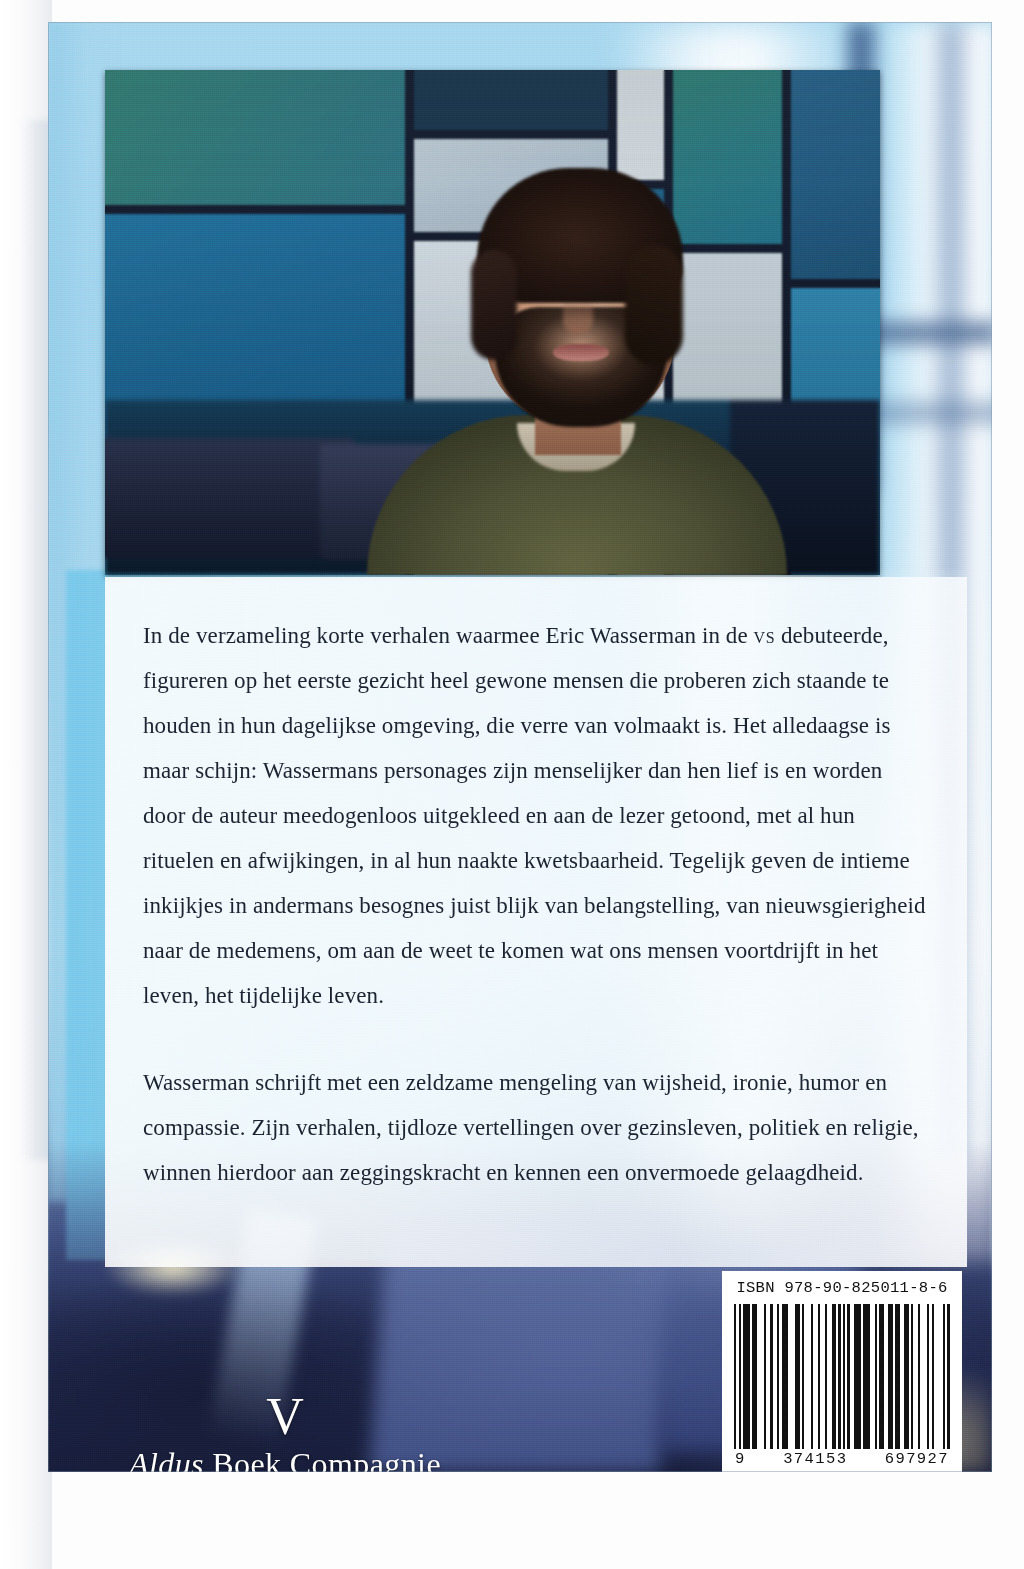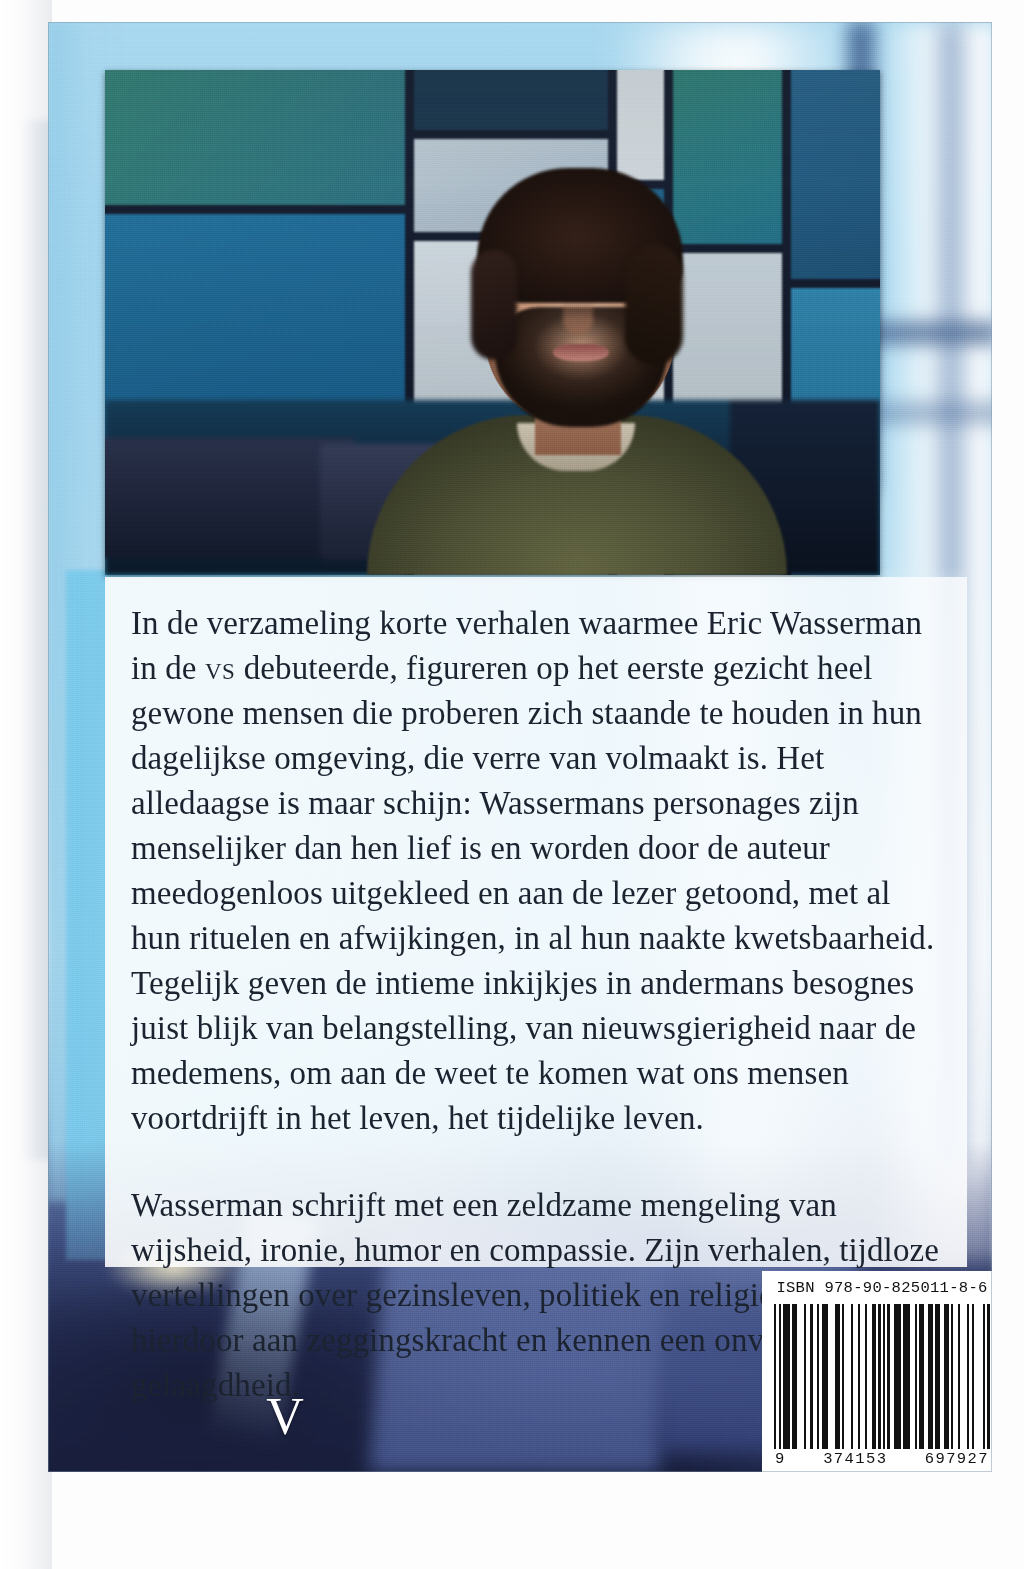--- a/index.html
+++ b/index.html
@@ -322,43 +322,42 @@
     position: absolute;
     left: 57px;
     top: 555px;
     width: 862px;
     height: 690px;
     background: linear-gradient(100deg, rgba(255,255,255,.90) 0%, rgba(253,254,255,.86) 42%, rgba(246,251,254,.82) 70%, rgba(252,253,255,.90) 100%);
     padding: 24px 26px 16px 26px;
     box-sizing: border-box;
   }
   #blurb-panel p {
-    margin: 0;
+    margin: 12px;
     color: #1b2330;
     font-family: "Liberation Serif", serif;
-    font-size: 33px;
+    font-size: 23px;
     line-height: 45px;
     letter-spacing: .1px;
   }
   #blurb-panel p + p { margin-top: 42px; }
   .sc { font-variant: small-caps; letter-spacing: .5px; }
 
   
   #barcode-box {
     position: absolute;
     left: 674px;
     top: 1249px;
     width: 240px;
     height: 201px;
     background: #ffffff;
     padding: 8px 10px 4px 10px;
     box-sizing: border-box;
     display: flex;
     flex-direction: column;
-    margin-left: 40px;
   }
   #isbn-text {
     font-family: "Liberation Mono", monospace;
     font-size: 15.5px;
     letter-spacing: .3px;
     color: #111;
     text-align: center;
     white-space: nowrap;
   }
   #barcode-bars {
@@ -581,18 +580,19 @@
         </div>
       <div id="barcode-digits">
         <span>9</span>
         <span>374153</span>
         <span>697927</span>
       </div>
     </div>
 
     <div id="publisher">
       <div id="pub-mark">V</div>
+      <div id="pub-name"><span class="it">Aldus</span><span> Boek Compagnie</span></div>
     </div>
 
     <div id="grain"></div>
     <div id="cover-edge"></div>
   </div>
 </div>
 
 </body></html>

